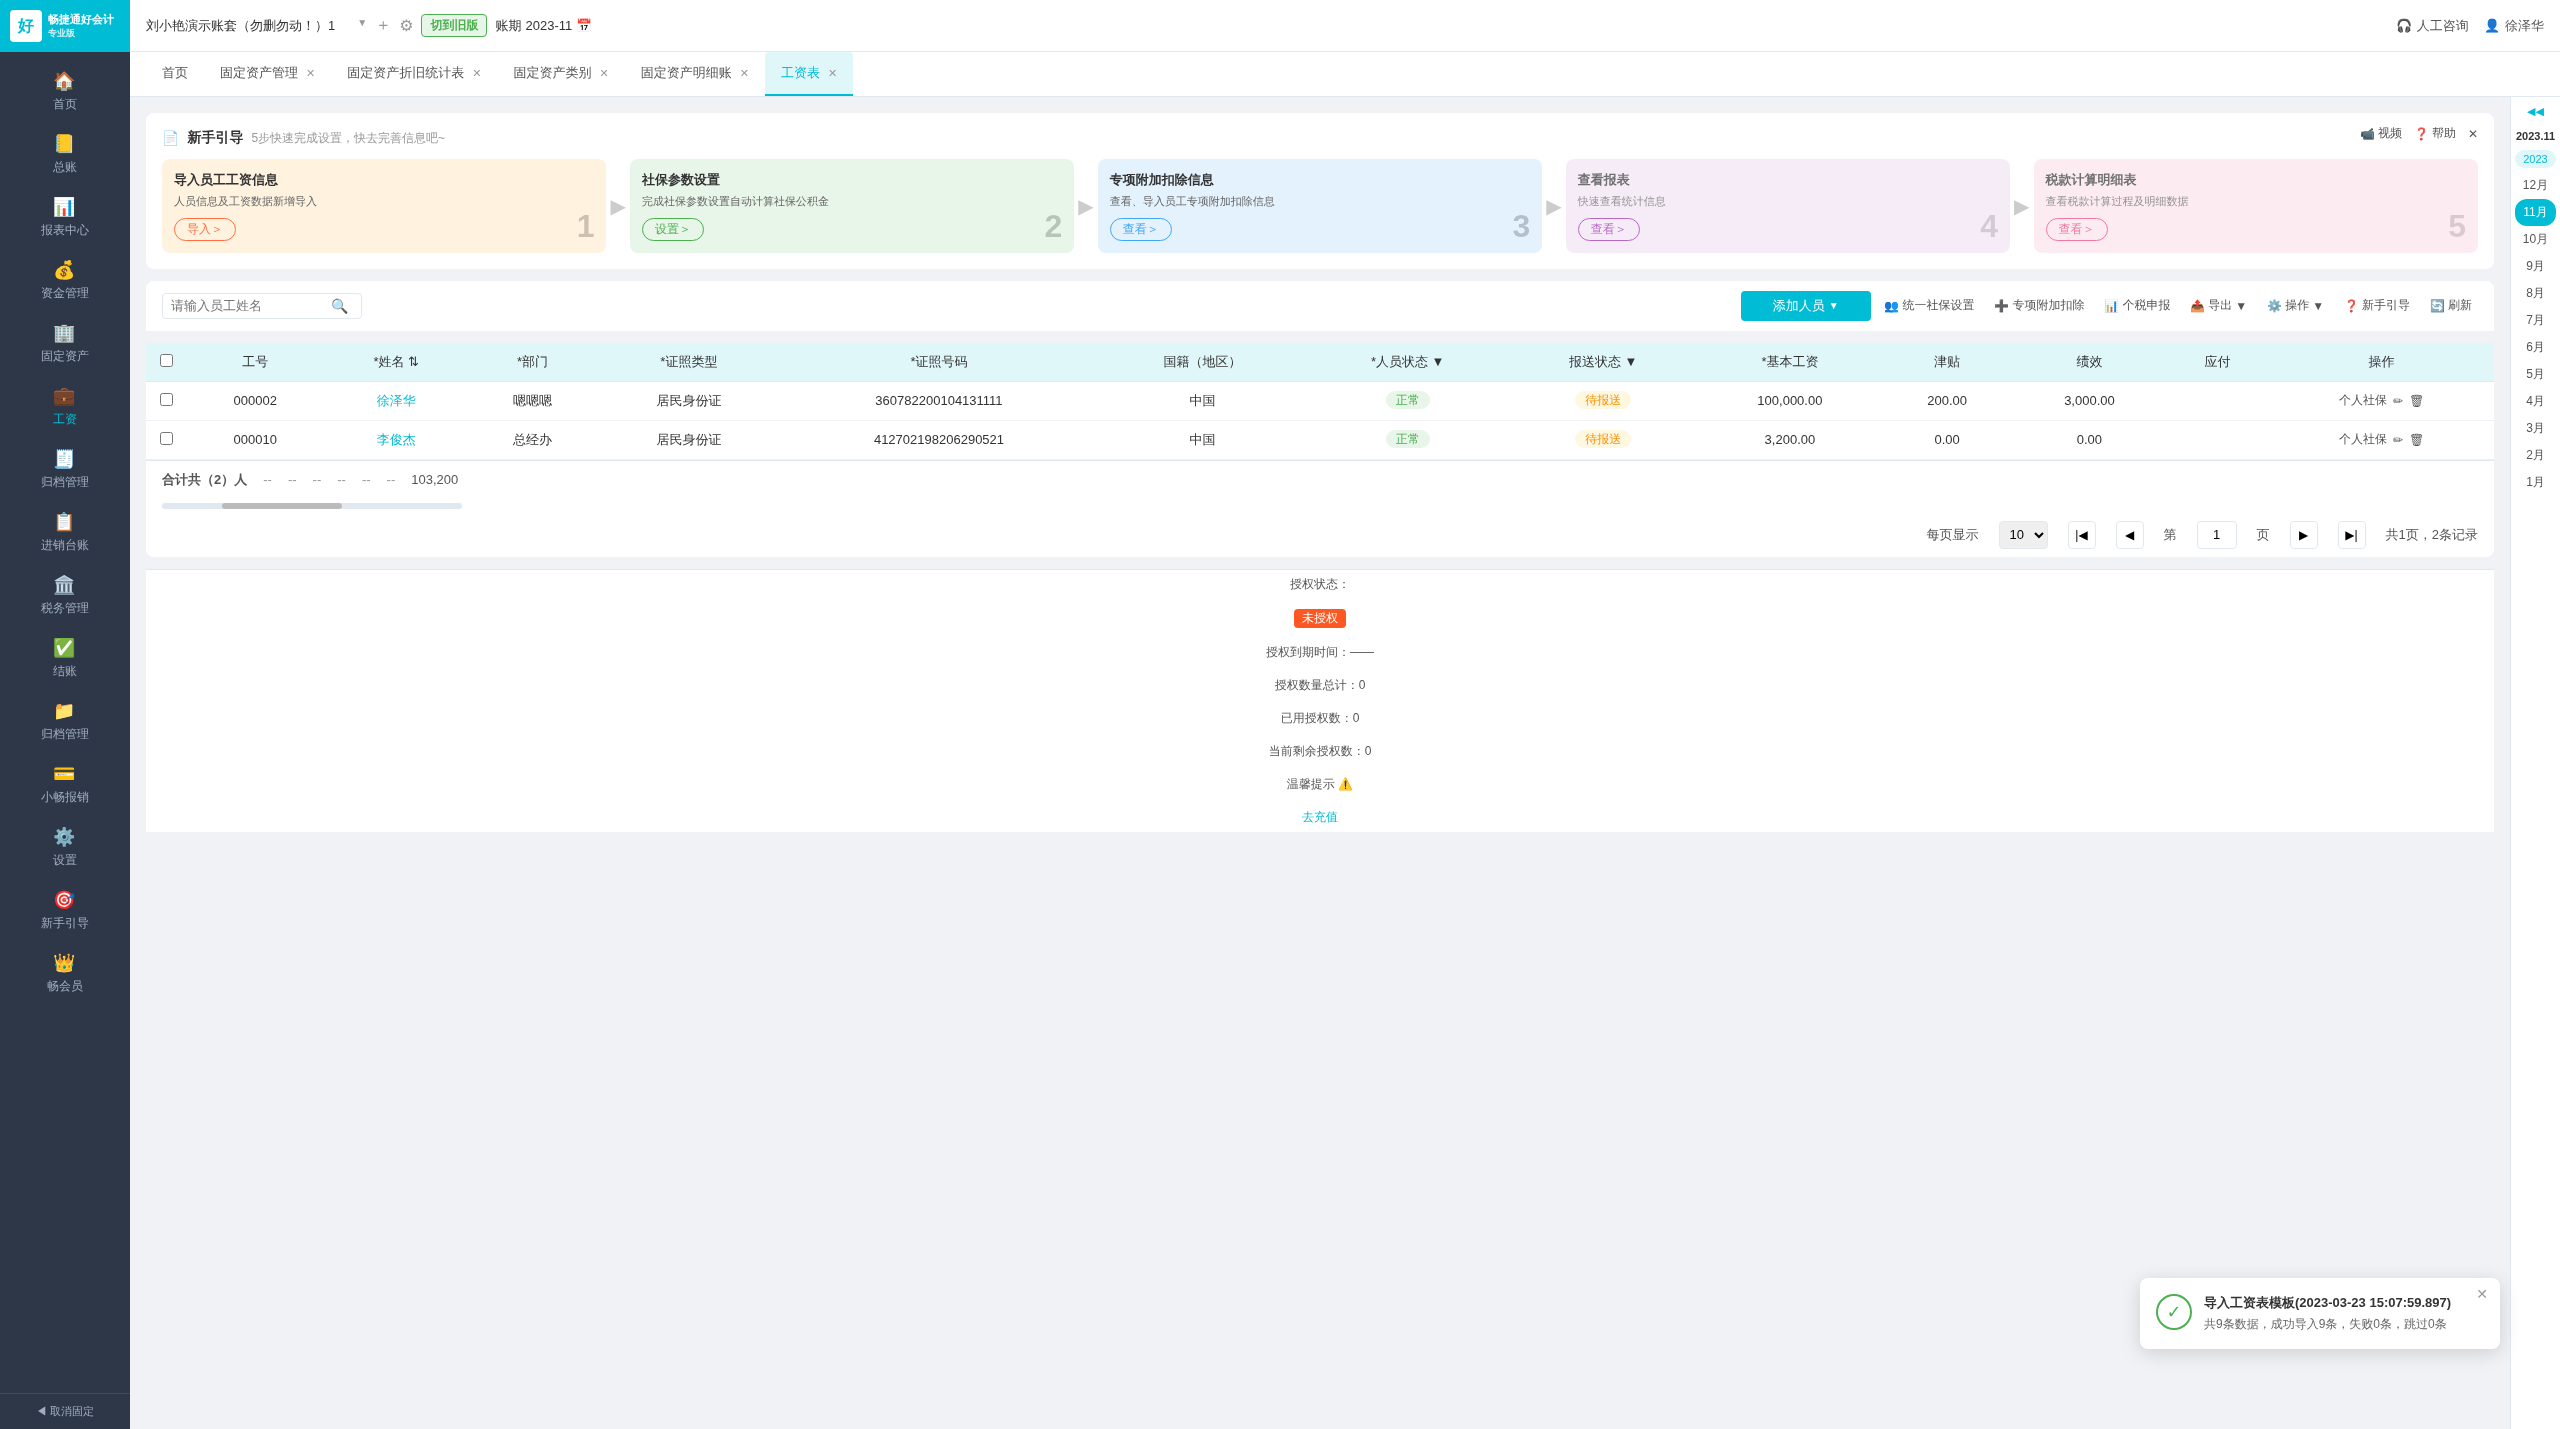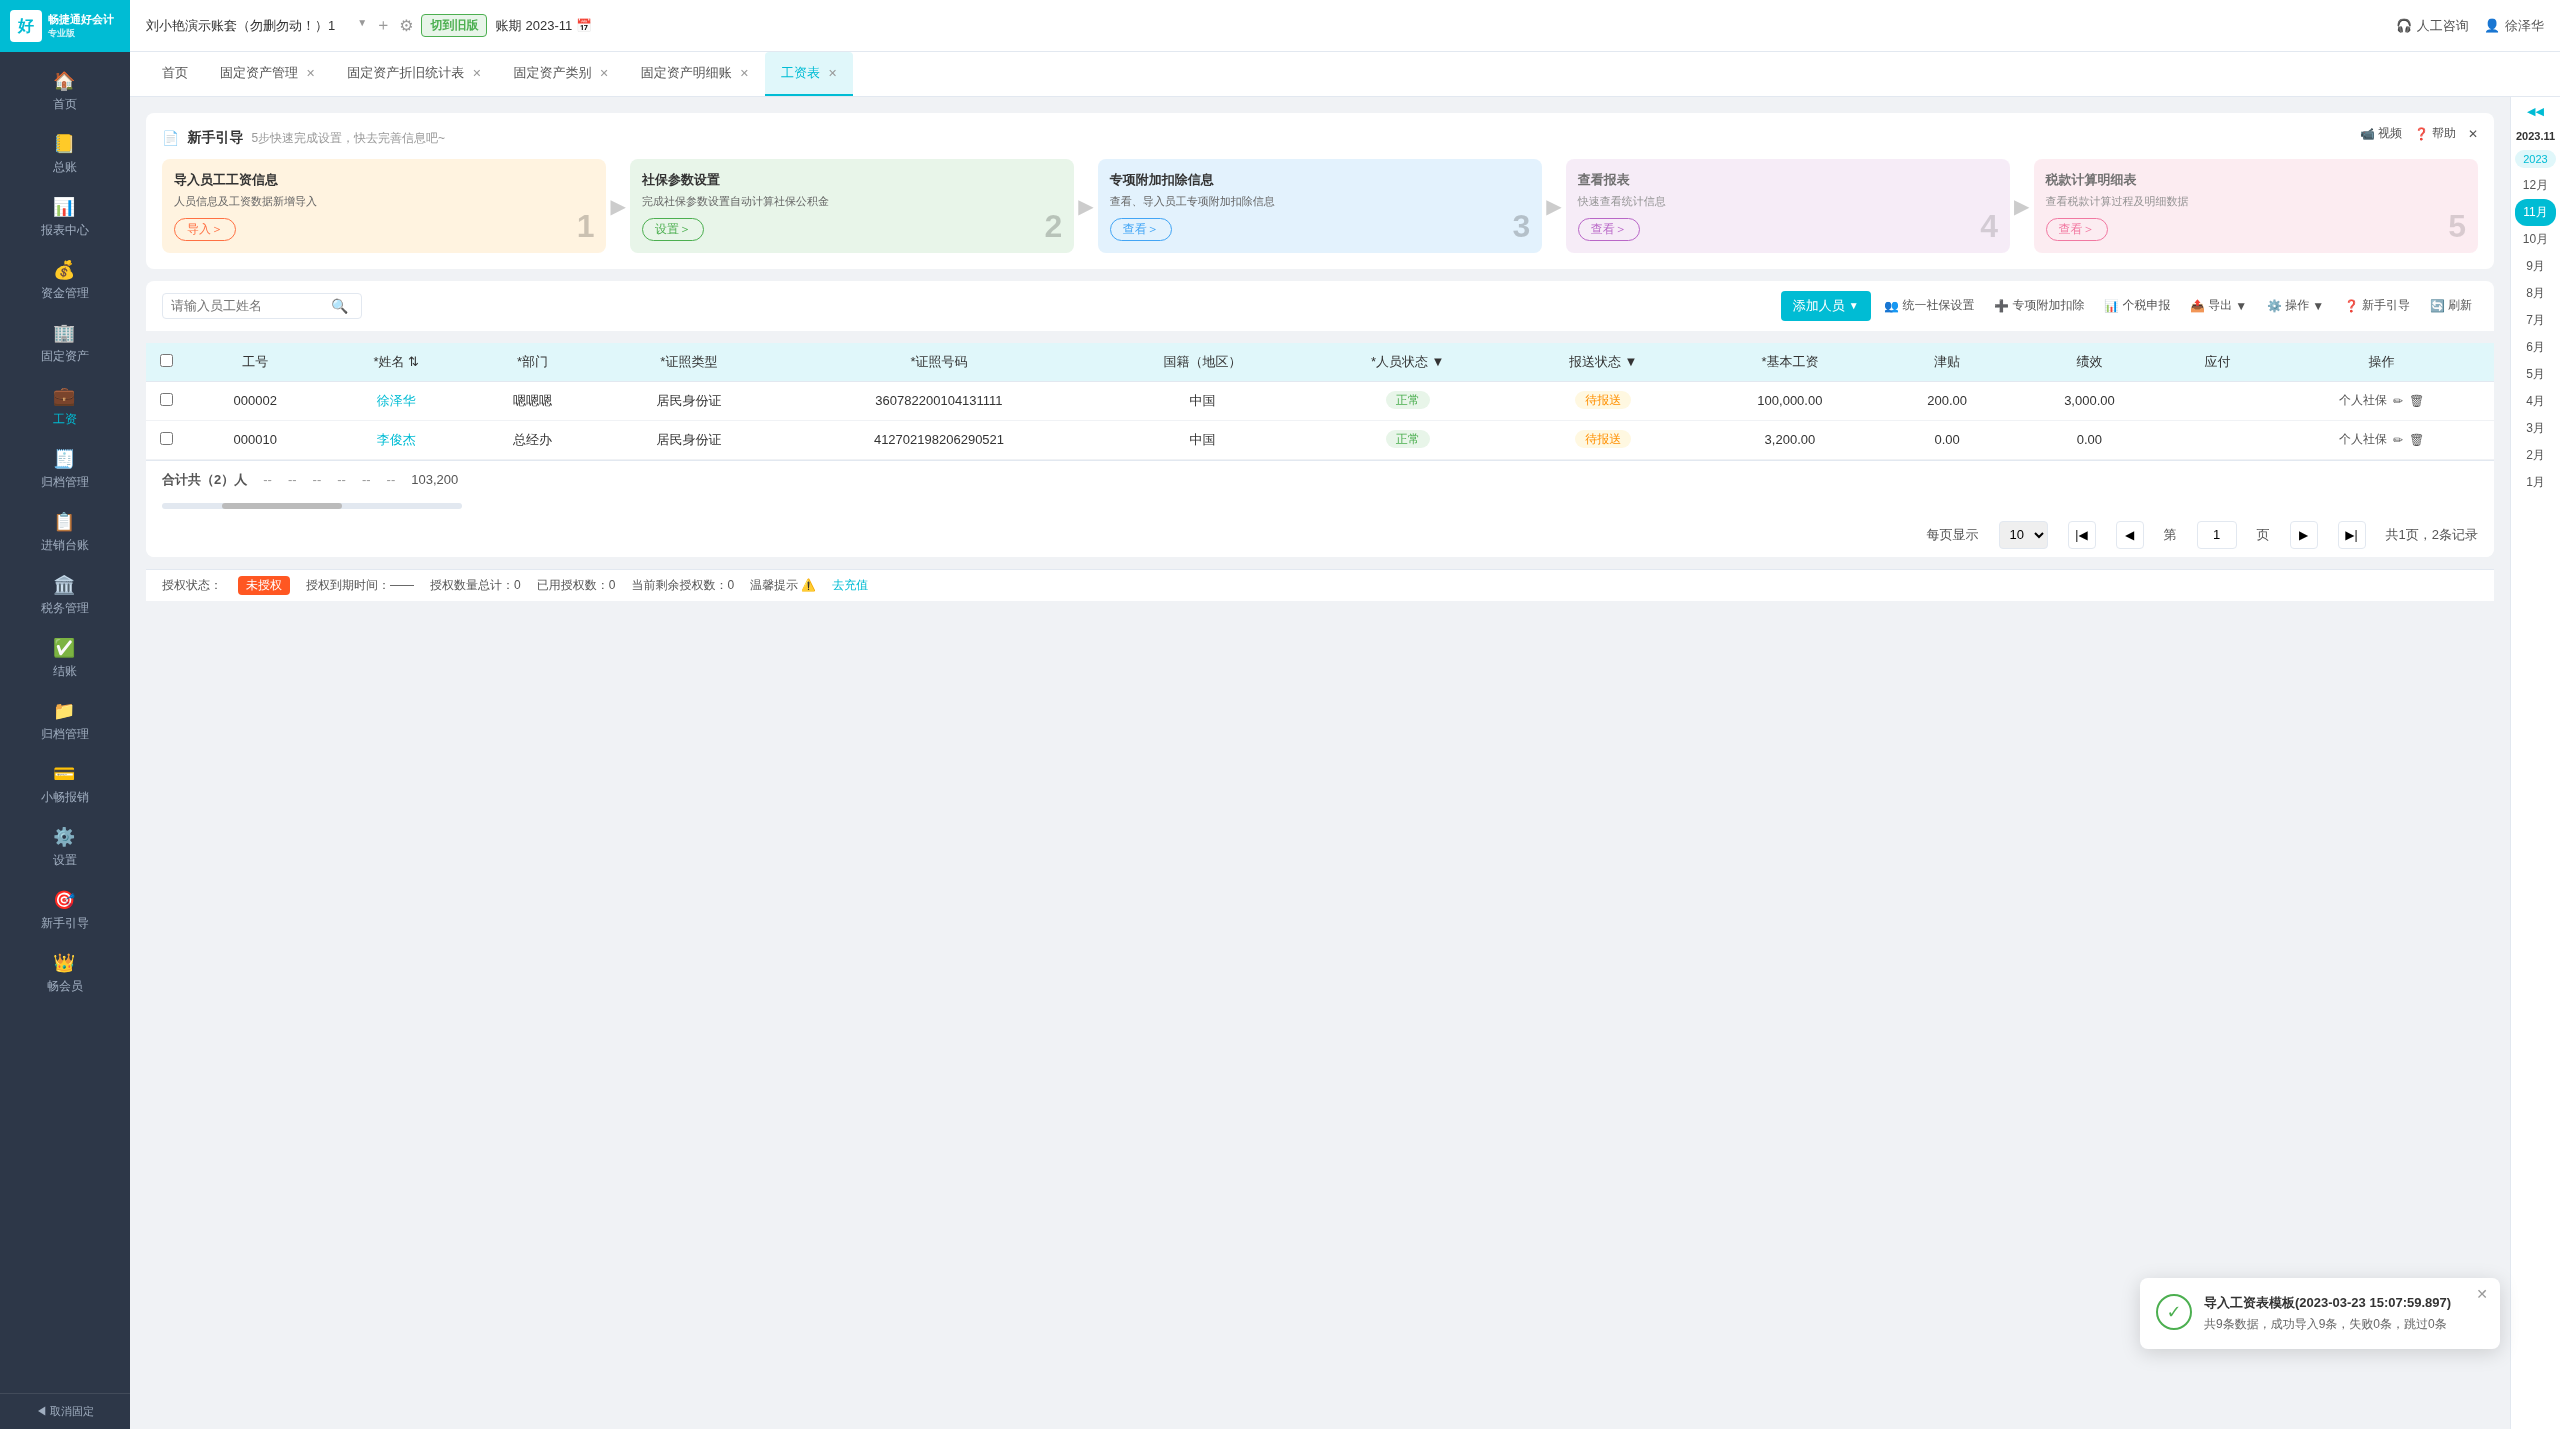--- a/index.html
+++ b/index.html
@@ -257,21 +257,21 @@
       color: #333;
       width: 160px;
     }
     .search-input-wrap .search-icon { color: #999; font-size: 14px; }
     .toolbar-right { margin-left: auto; display: flex; align-items: center; gap: 8px; }
     .btn-add {
       background: #00bcd4;
       color: white;
       border: none;
       border-radius: 4px;
-      padding: 6px 12px;
+      padding: 6px 32px;
       cursor: pointer;
       font-size: 13px;
       display: flex;
       align-items: center;
       gap: 4px;
     }
     .btn-add .chevron { font-size: 10px; }
     .btn-action {
       background: none;
       border: none;
@@ -388,20 +388,21 @@
     
     .status-bar {
       background: white;
       padding: 6px 16px;
       font-size: 12px;
       color: #555;
       display: flex;
       align-items: center;
       gap: 16px;
       border-top: 1px solid #e2e8f0;
+      flex-direction: column;
     }
     .status-tag {
       background: #ff5722;
       color: white;
       border-radius: 4px;
       padding: 1px 8px;
       font-size: 12px;
     }
     .status-link { color: #00bcd4; cursor: pointer; }
 

